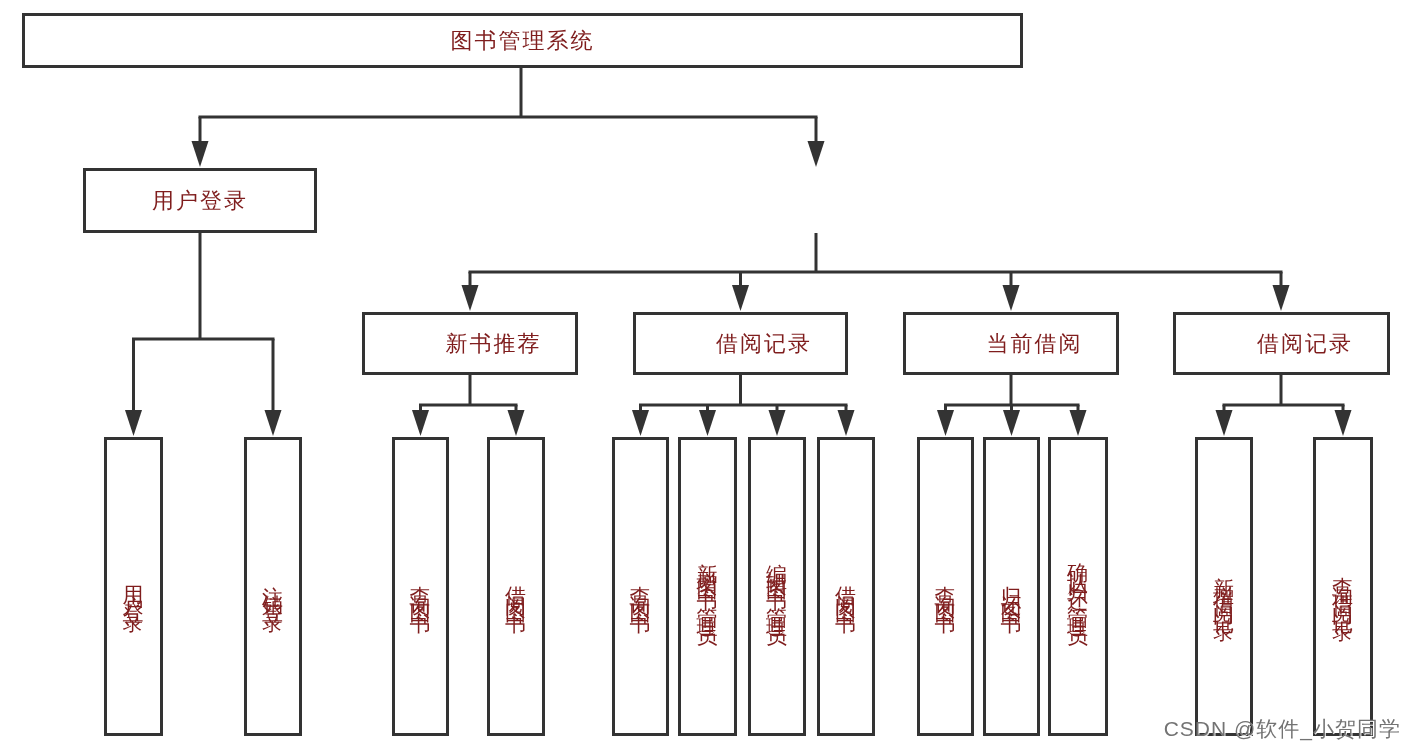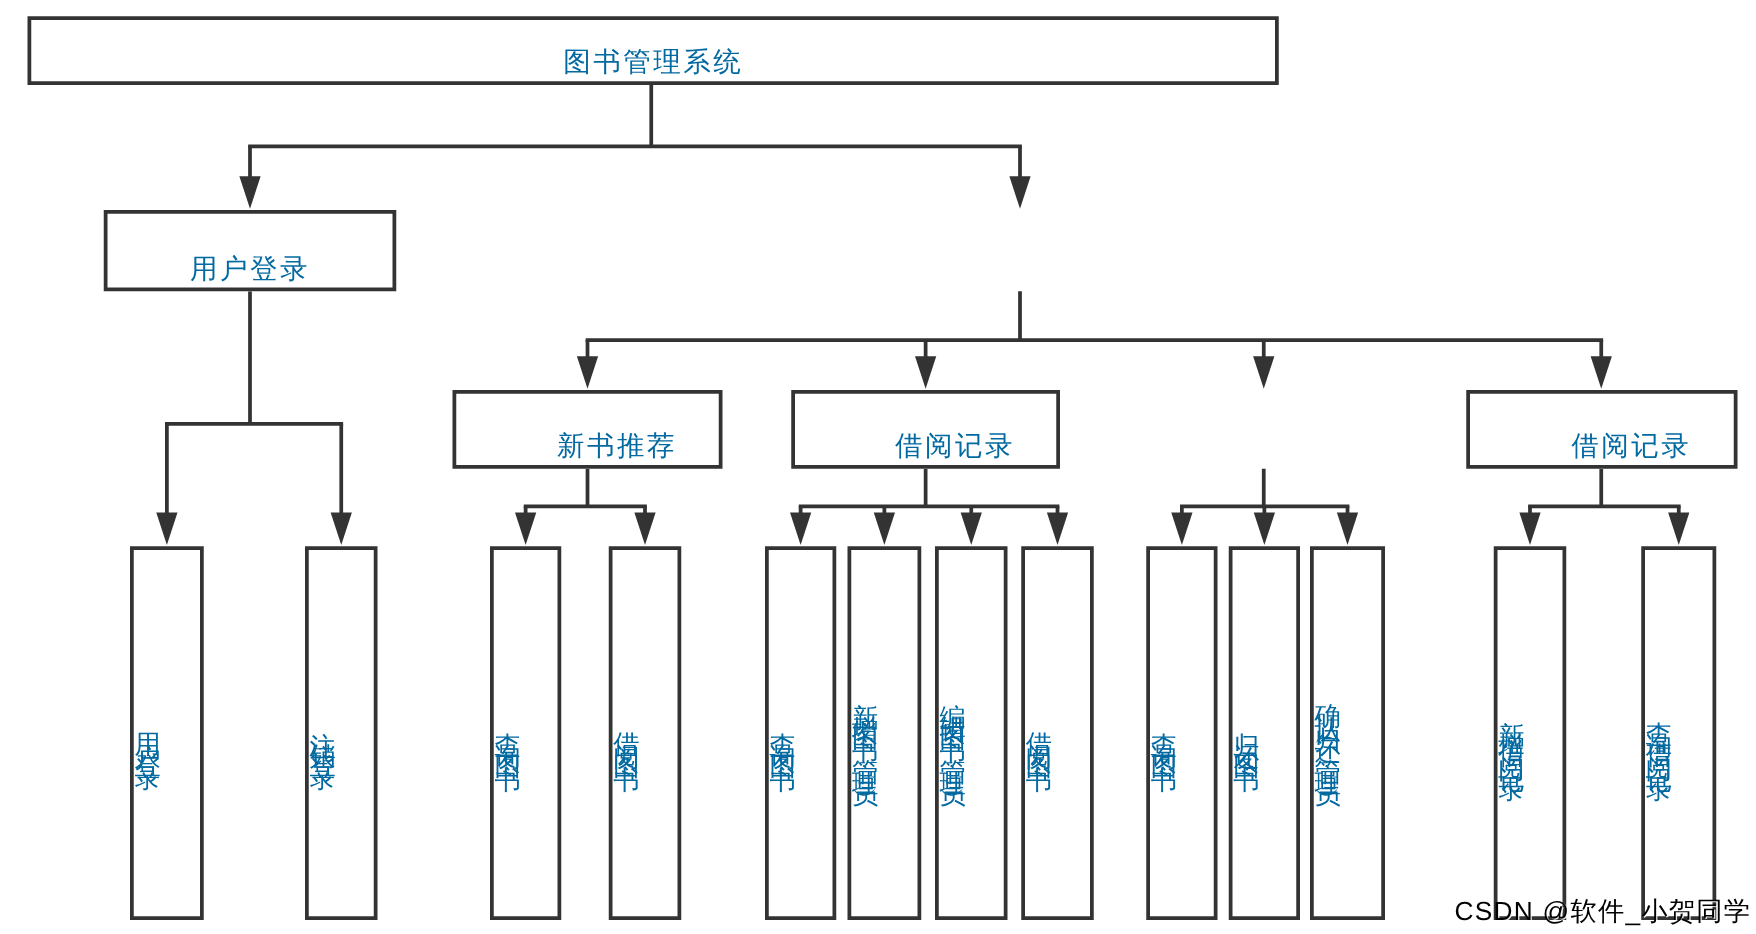--- a/index.html
+++ b/index.html
@@ -3,35 +3,35 @@
 <meta charset="utf-8">
 <style>
   html,body{margin:0;padding:0;background:#ffffff;}
   .canvas{
     position:relative;width:1405px;height:747px;background:#ffffff;
     font-family:"Liberation Sans","DejaVu Sans",sans-serif;overflow:hidden;
   }
   #wires{position:absolute;left:0;top:0;width:1405px;height:747px;}
   .box{
     position:absolute;box-sizing:border-box;background:#ffffff;
-    border:3px solid #333333;display:flex;align-items:flex-end;justify-content:center;
-    color:#0369a1;text-align:center;
+    border:3px solid #333333;display:flex;align-items:center;justify-content:center;
+    color:#7f1d1d;text-align:center;
   }
   .hlabel{font-size:22px;letter-spacing:2px;white-space:nowrap;}
   .l1{left:22px;top:13px;width:1001px;height:55px;}
   .l2{top:168px;height:65px;}
   .l3{top:312px;height:63px;padding-left:47px;}
   .leaf{
     top:437px;height:299px;
     writing-mode:vertical-rl;text-orientation:mixed;
     font-size:21px;letter-spacing:9px;line-height:1;
   }
   .watermark{
     position:absolute;right:4px;bottom:4px;font-size:21px;letter-spacing:1px;
-    color:#000000;text-shadow:1px 1px 0 rgba(255,255,255,0.85);white-space:nowrap;
+    color:#737373;text-shadow:1px 1px 0 rgba(255,255,255,0.85);white-space:nowrap;
   }
 </style>
 </head>
 <body>
 
 <div class="canvas">
 
   <svg id="wires" viewBox="0 0 1405 747" xmlns="http://www.w3.org/2000/svg">
       <line x1="521" y1="68" x2="521" y2="117" stroke="#333333" stroke-width="3"></line>
       <line x1="198.5" y1="117" x2="817.5" y2="117" stroke="#333333" stroke-width="3"></line>
@@ -94,20 +94,23 @@
   <div class="box l2 hlabel" style="left:83px;width:234px;">
     <span>用户登录</span>
   </div>
 
   <div class="box l3 hlabel" style="left:362px;width:216px;">
     <span>新书推荐</span>
   </div>
   <div class="box l3 hlabel" style="left:633px;width:215px;">
     <span>借阅记录</span>
   </div>
+  <div class="box l3 hlabel" style="left:903px;width:216px;">
+    <span>当前借阅</span>
+  </div>
   <div class="box l3 hlabel" style="left:1173px;width:217px;">
     <span>借阅记录</span>
   </div>
 
   <div class="box leaf" style="left:104px;width:59px;">
     <span>用户登录</span>
   </div>
   <div class="box leaf" style="left:244px;width:58px;">
     <span>注销登录</span>
   </div>

